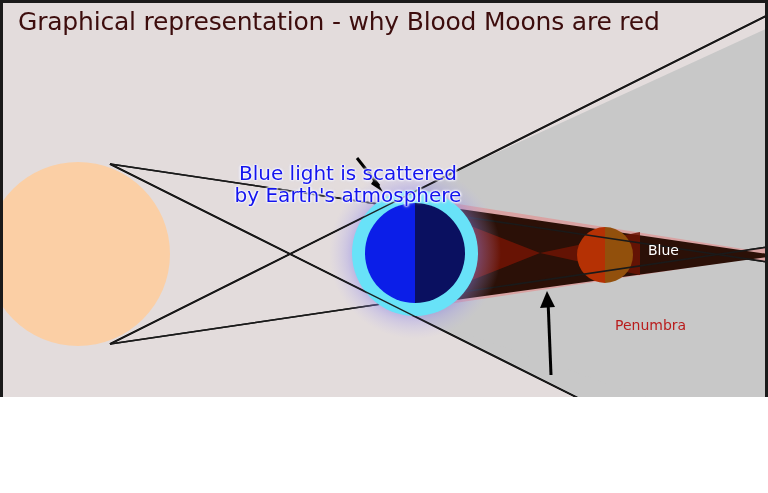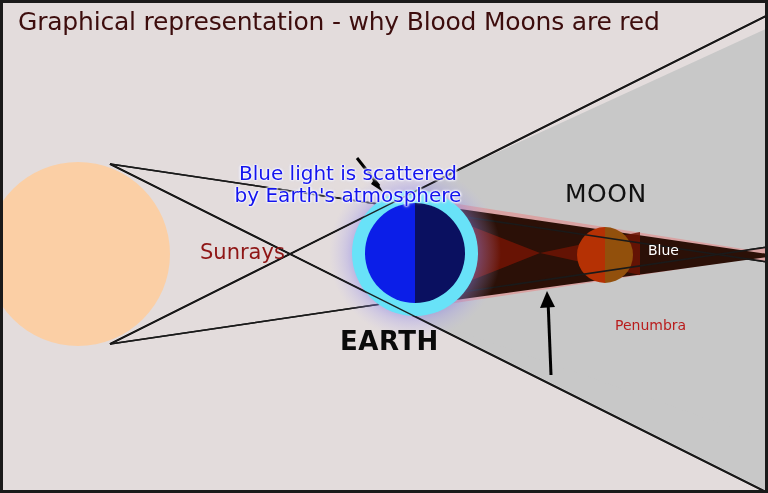--- a/index.html
+++ b/index.html
@@ -6,21 +6,21 @@
     margin: 0;
     padding: 0;
     background: #ffffff;
   }
   body {
     font-family: "DejaVu Sans", sans-serif;
   }
   #figure {
     position: relative;
     width: 768px;
-    height: 493px;
+    height: 397px;
     overflow: hidden;
     background: #e3dcdc;
     box-sizing: border-box;
   }
   #scene {
     position: absolute;
     left: 0;
     top: 0;
     width: 768px;
     height: 493px;
@@ -176,27 +176,24 @@
         <polygon points="547,291 540,308 555,307" fill="#000000"></polygon>
       </g>
 
       <rect x="1.5" y="1.5" width="765" height="490" fill="none" stroke="#1a1a1a" stroke-width="3"></rect>
     </g>
   </svg>
 
   <div class="txt" id="title">Graphical representation - why Blood Moons are red</div>
 
 
-  <div class="txt" id="earth-label">EARTH</div>
 
-  <div class="txt" id="moon-label">MOON</div>
 
   <div class="txt" id="umbra-label">Blue</div>
 
   <div class="txt" id="penumbra-label">Penumbra</div>
 
-  <div class="txt" id="sunrays-label">Sunrays</div>
 
   <div class="txt bluenote" id="note-blue">Blue light is scattered
 by Earth's atmosphere</div>
 
 
 </div>
 
 </body></html>

